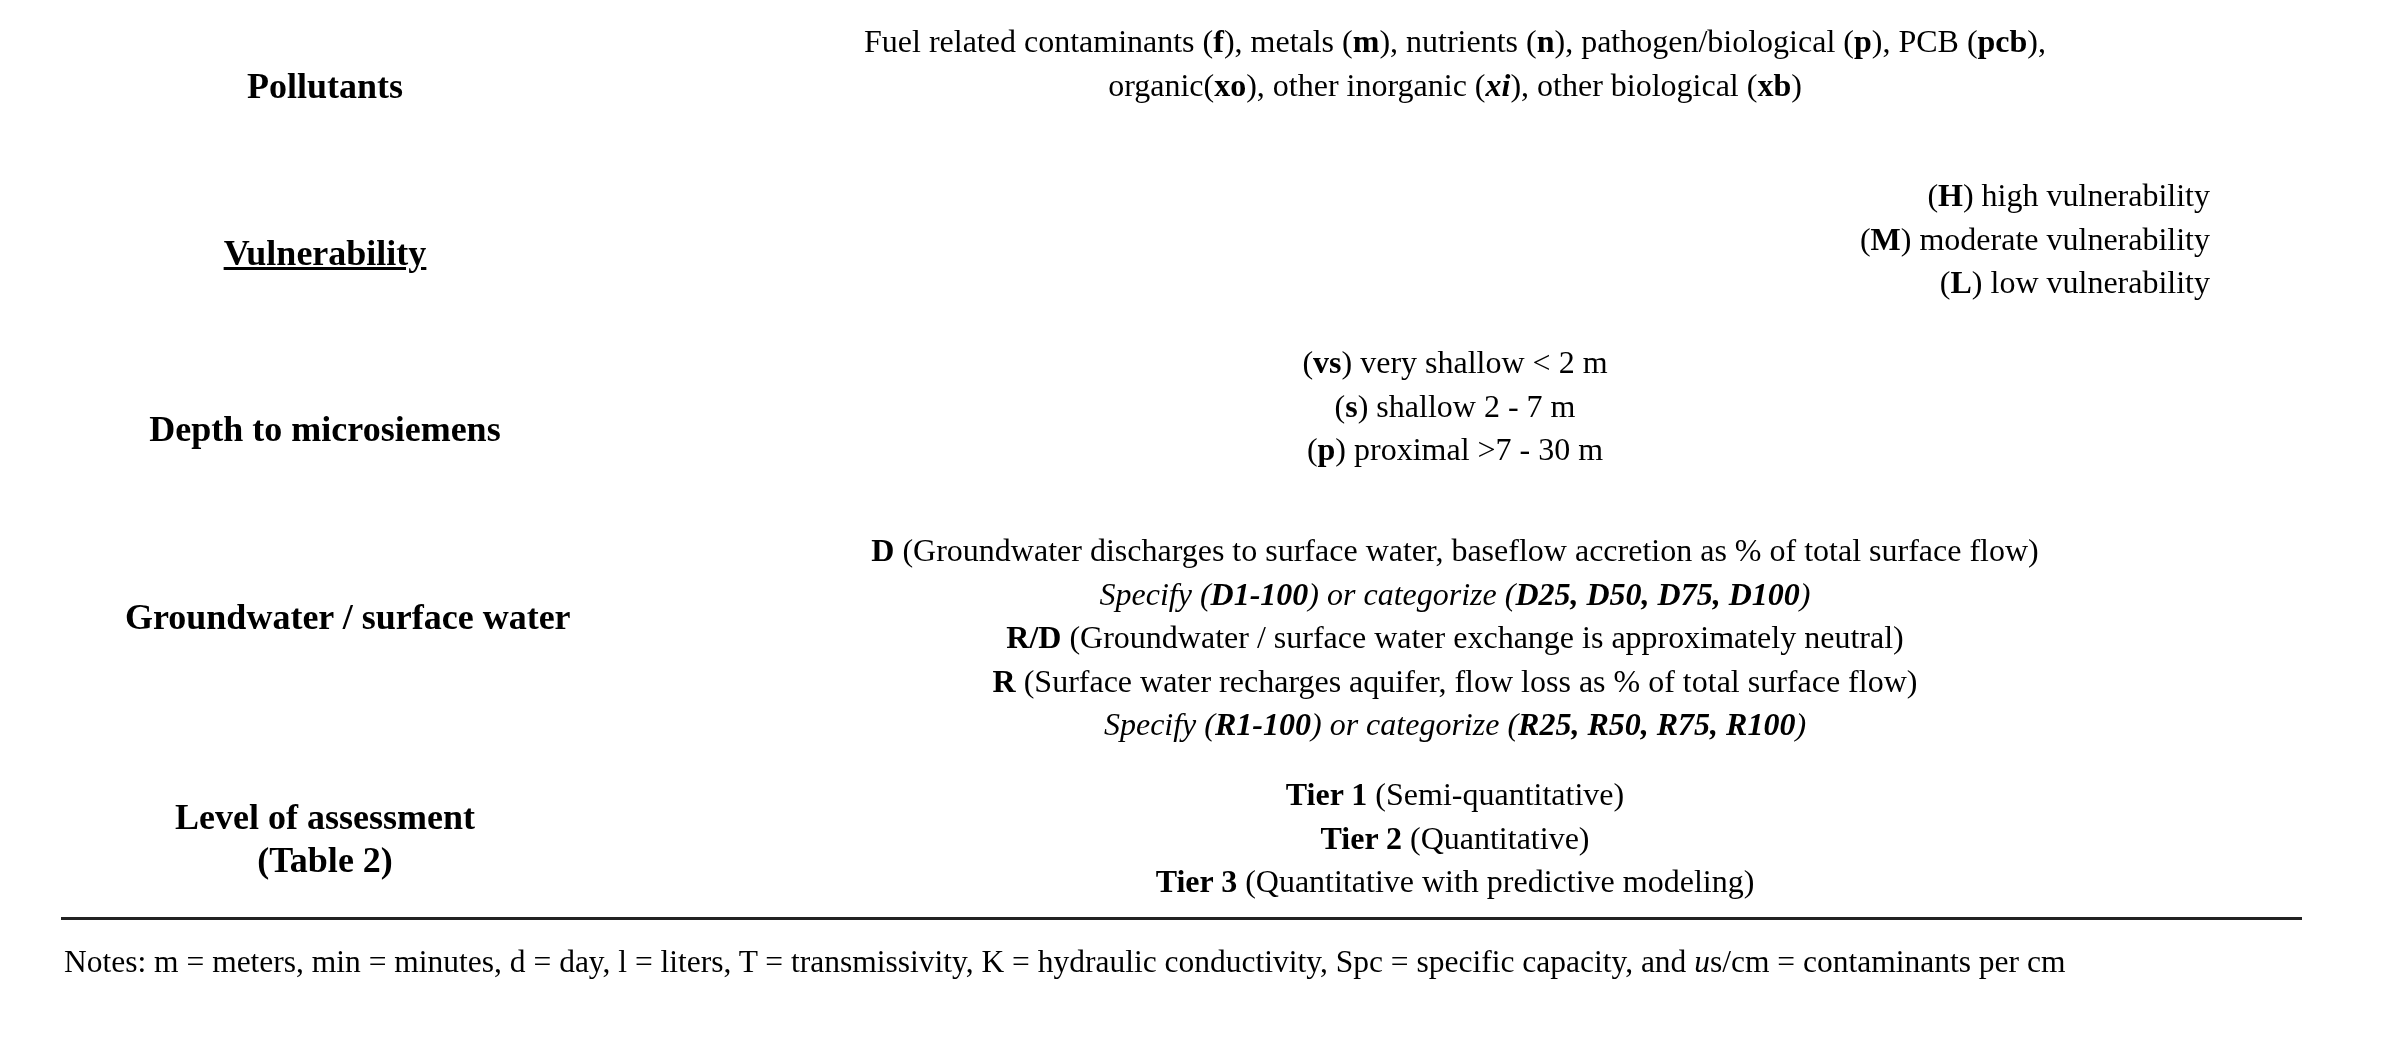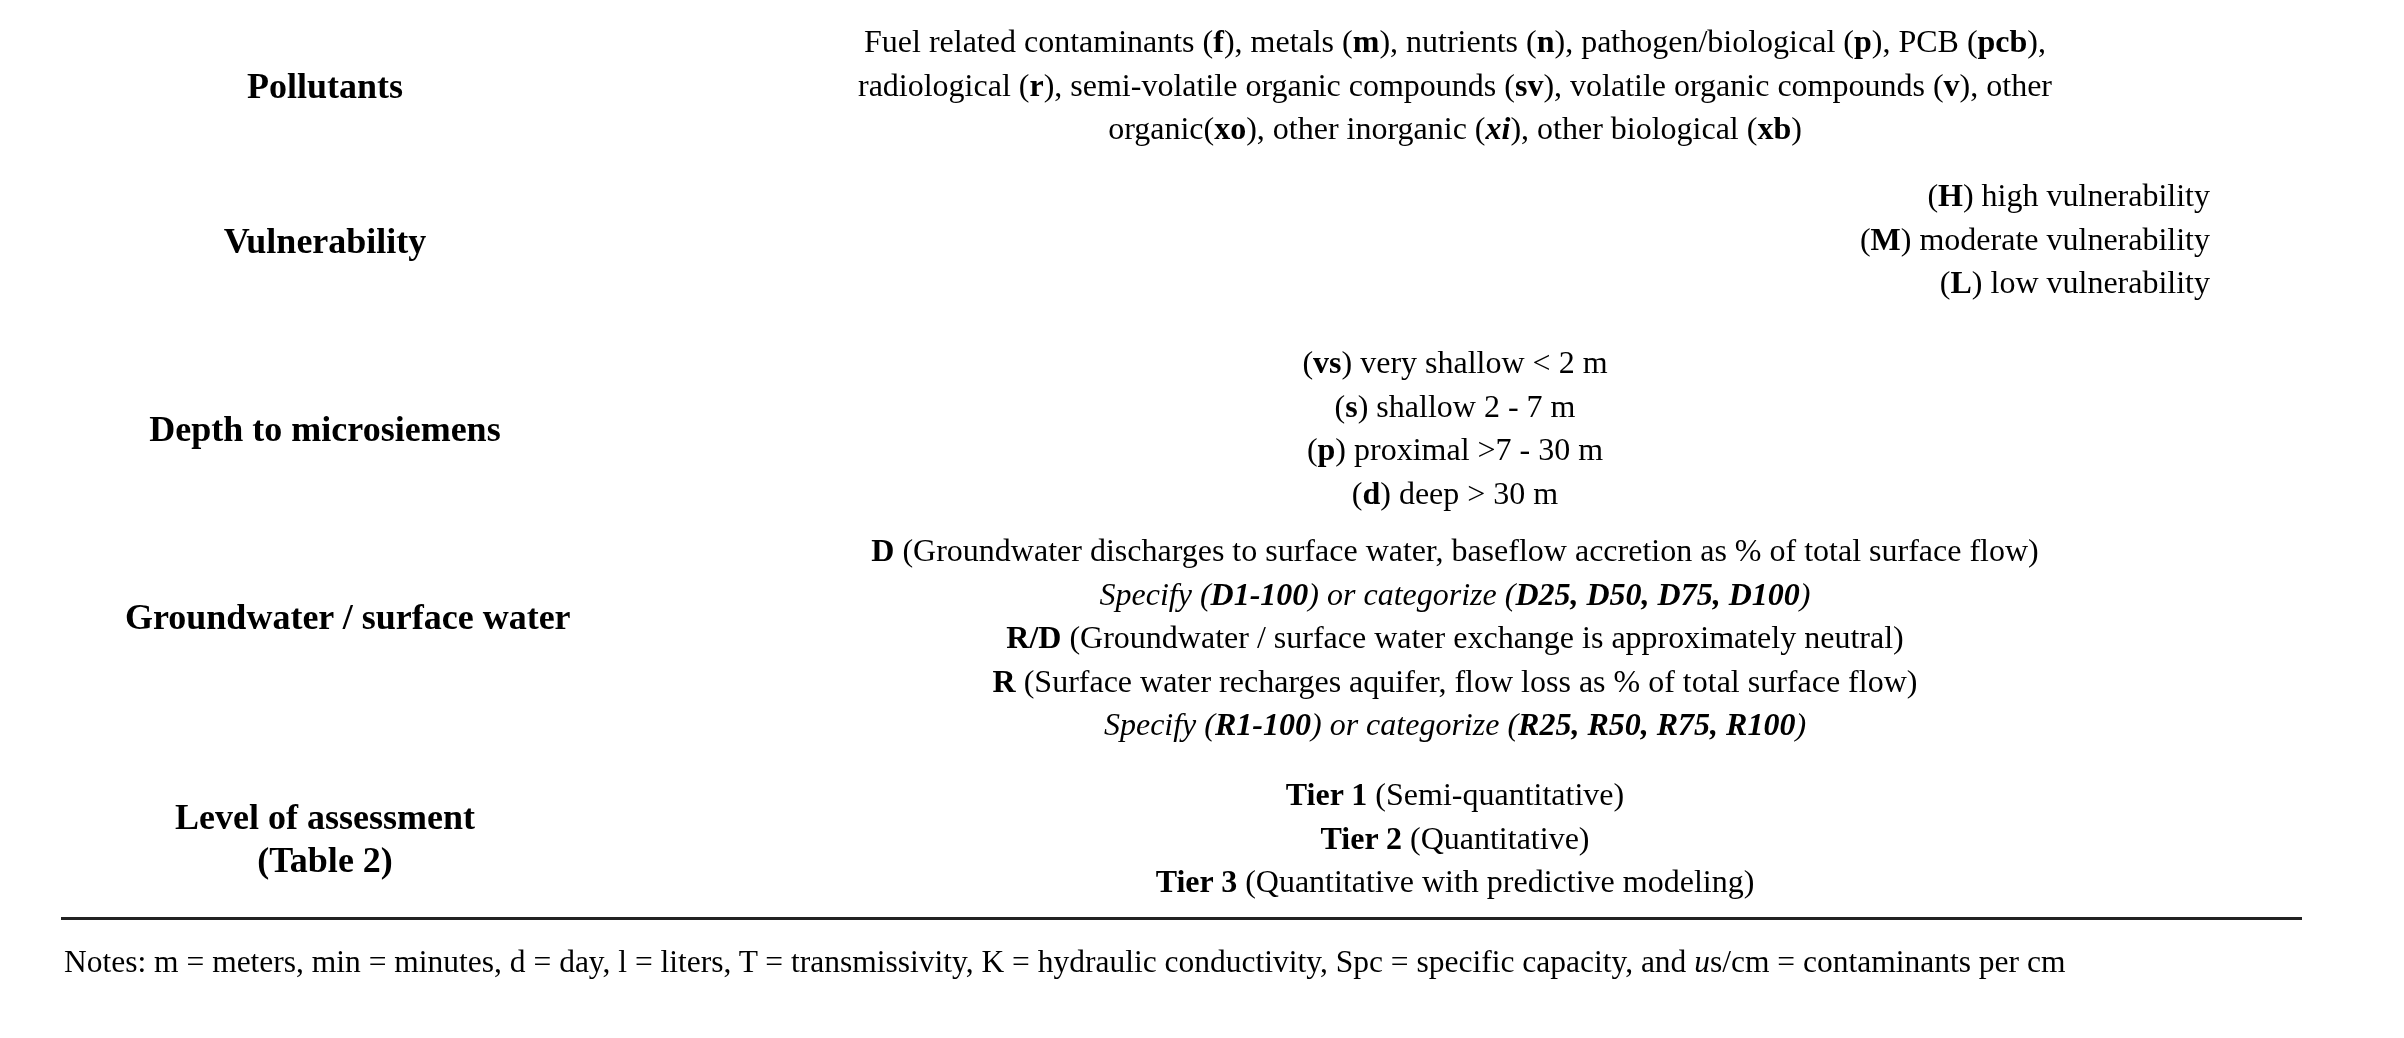--- a/index.html
+++ b/index.html
@@ -28,39 +28,37 @@
 </style>
 </head>
 <body>
 
 <div id="table-root">
     <div class="label" style="top: 65px;">
       <span class="line">Pollutants</span>
     </div>
     <div class="values" style="top: 20px;">
       <span class="line"><span>Fuel related contaminants (</span><span style="font-weight: bold;">f</span><span>), metals (</span><span style="font-weight: bold;">m</span><span>), nutrients (</span><span style="font-weight: bold;">n</span><span>), pathogen/biological (</span><span style="font-weight: bold;">p</span><span>), PCB (</span><span style="font-weight: bold;">pcb</span><span>),</span></span>
-      <span class="line"><span>radiological (</span><span style="font-weight: bold;">r</span><span>), semi-volatile organic compounds (</span><span style="font-weight: bold;">sv</span><span>), volatile organic compounds (</span><span style="font-weight: bold;">v</span><span>), other</span></span>
       <span class="line"><span>organic(</span><span style="font-weight: bold;">xo</span><span>), other inorganic (</span><span style="font-weight: bold; font-style: italic;">xi</span><span>), other biological (</span><span style="font-weight: bold;">xb</span><span>)</span></span>
     </div>
-    <div class="label" style="top: 220px;">
+    <div class="label" style="top: 232px; text-decoration: underline;">
       <span class="line">Vulnerability</span>
     </div>
     <div class="values" style="top: 174px; text-align: right;">
       <span class="line"><span>(</span><span style="font-weight: bold;">H</span><span>) high vulnerability</span></span>
       <span class="line"><span>(</span><span style="font-weight: bold;">M</span><span>) moderate vulnerability</span></span>
       <span class="line"><span>(</span><span style="font-weight: bold;">L</span><span>) low vulnerability</span></span>
     </div>
     <div class="label" style="top: 408px;">
       <span class="line">Depth to microsiemens</span>
     </div>
     <div class="values" style="top: 341px;">
       <span class="line"><span>(</span><span style="font-weight: bold;">vs</span><span>) very shallow &lt; 2 m</span></span>
       <span class="line"><span>(</span><span style="font-weight: bold;">s</span><span>) shallow 2 - 7 m</span></span>
       <span class="line"><span>(</span><span style="font-weight: bold;">p</span><span>) proximal &gt;7 - 30 m</span></span>
-      <span class="line"><span>(</span><span style="font-weight: bold;">d</span><span>) deep &gt; 30 m</span></span>
     </div>
     <div class="label" style="top: 596px;">
       <span class="line">Groundwater / surface water</span>
     </div>
     <div class="values" style="top: 529px;">
       <span class="line"><span style="font-weight: bold;">D</span><span> (Groundwater discharges to surface water, baseflow accretion as % of total surface flow)</span></span>
       <span class="line"><span style="font-style: italic;">Specify (</span><span style="font-weight: bold; font-style: italic;">D1-100</span><span style="font-style: italic;">) or categorize (</span><span style="font-weight: bold; font-style: italic;">D25, D50, D75, D100</span><span style="font-style: italic;">)</span></span>
       <span class="line"><span style="font-weight: bold;">R/D</span><span> (Groundwater / surface water exchange is approximately neutral)</span></span>
       <span class="line"><span style="font-weight: bold;">R</span><span> (Surface water recharges aquifer, flow loss as % of total surface flow)</span></span>
       <span class="line"><span style="font-style: italic;">Specify (</span><span style="font-weight: bold; font-style: italic;">R1-100</span><span style="font-style: italic;">) or categorize (</span><span style="font-weight: bold; font-style: italic;">R25, R50, R75, R100</span><span style="font-style: italic;">)</span></span>

